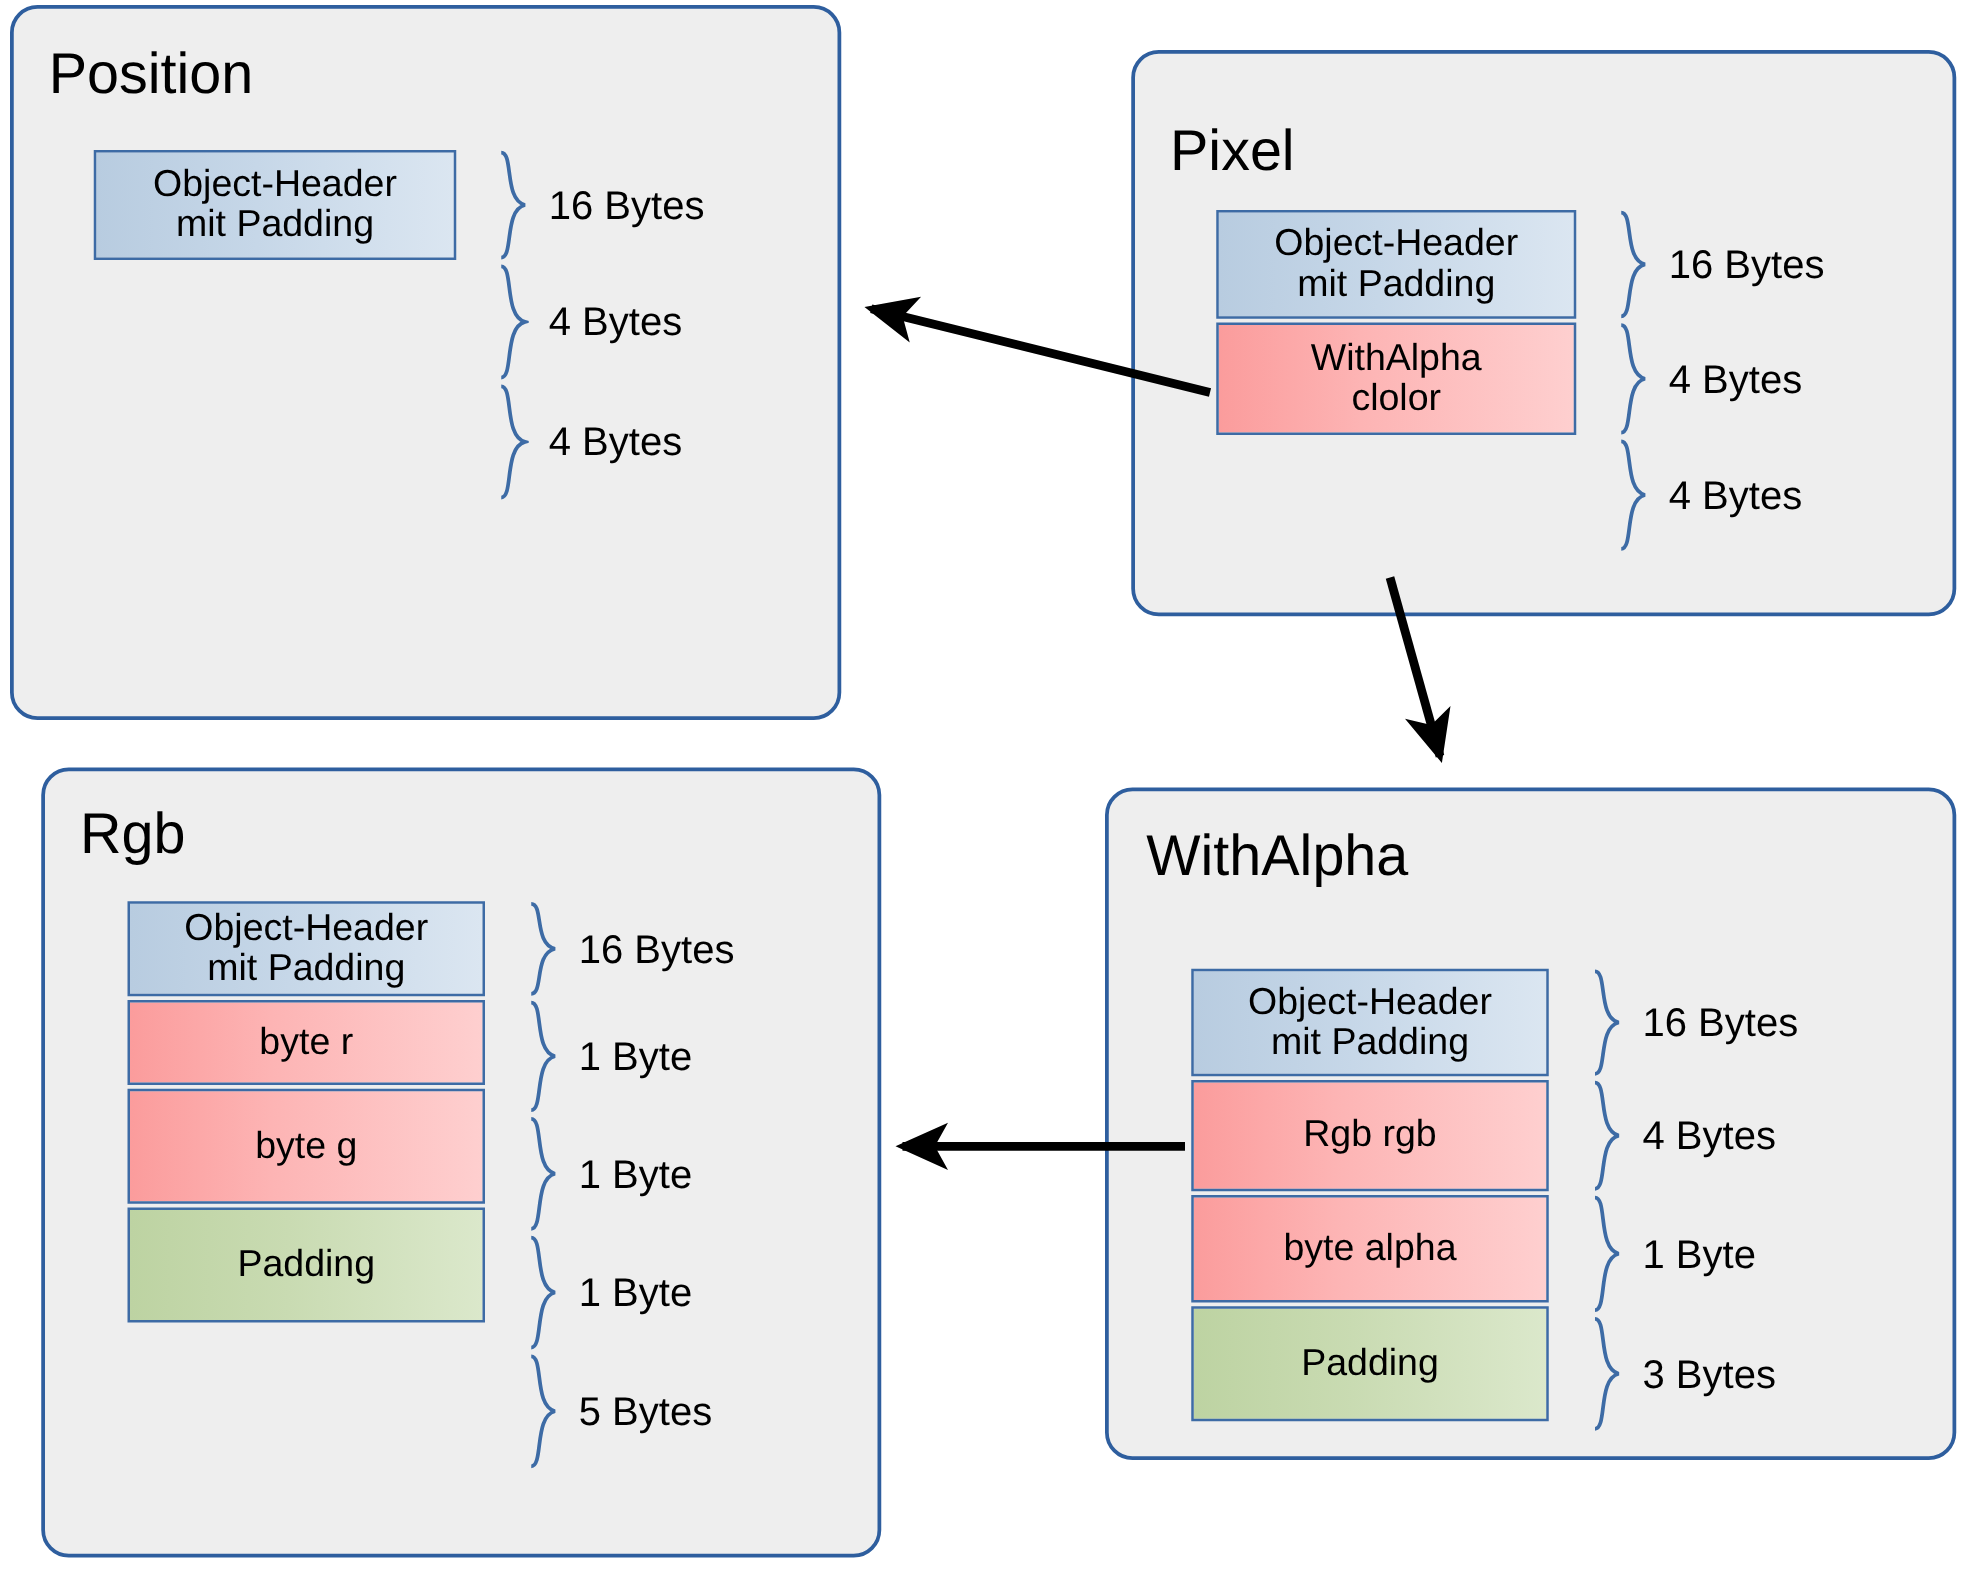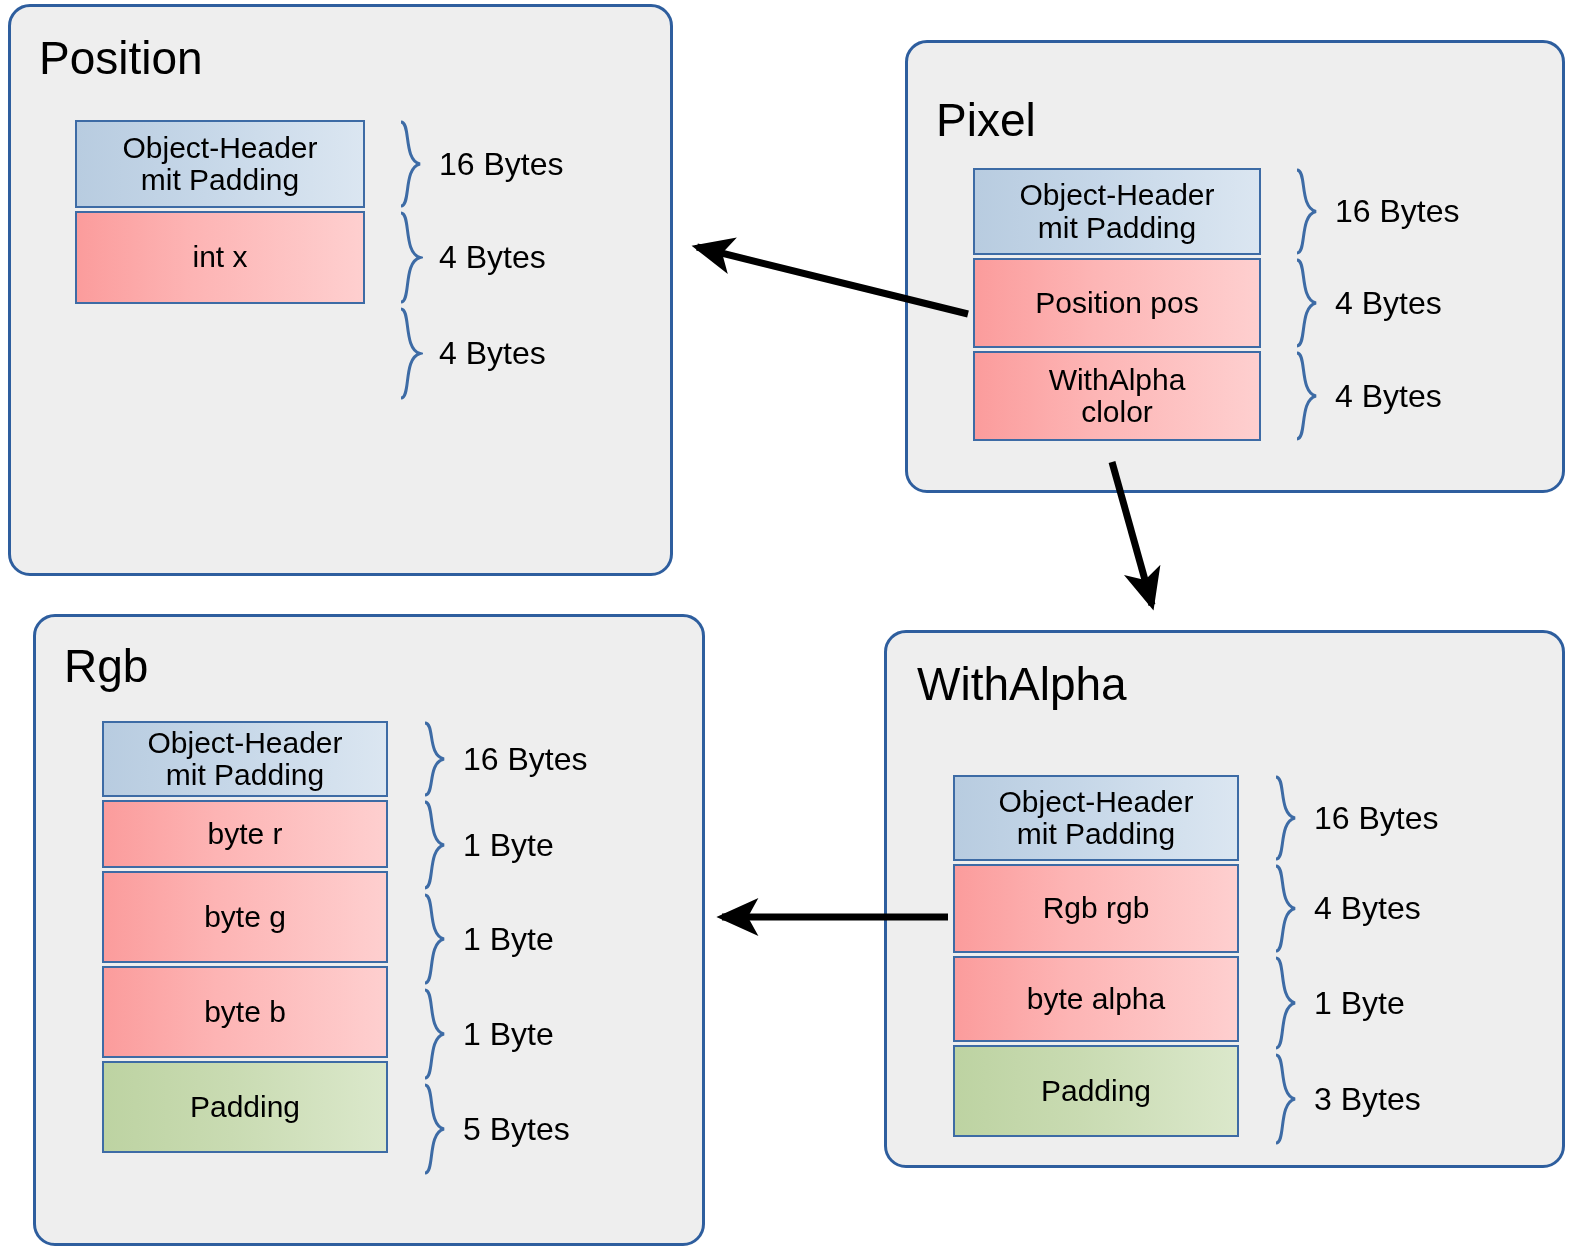--- a/index.html
+++ b/index.html
@@ -94,23 +94,20 @@
 
 <div id="stage">
 
   <div class="class-box" style="left:8px; top:4px; width:665px; height:572px;">
     <div class="class-title" style="left:28px; top:28px;">Position</div>
 
     <div class="field-stack" style="left:64px; top:113px; width:290px;">
       <div class="field header" style="height:88px;">
           <span>Object-Header<br>mit Padding</span>
         </div>
-      <div class="field data" style="height:93px;">
-          <span>int x</span>
-        </div>
     </div>
 
     <div class="brace-col" style="left:386px; top:113px;">
       <div class="brace-row" style="top:0px; left:0px;">
         <svg width="26" height="88" viewBox="0 0 26 88">
           <path d="M4 2 C14 2 6 40 23 44 C6 48 14 86 4 86" fill="none" stroke="#3d6ba5" stroke-width="3"></path>
         </svg>
         <span class="byte-label">16 Bytes</span>
       </div>
       <div class="brace-row" style="top:91px; left:0px;">
@@ -129,23 +126,20 @@
   </div>
 
   <div class="class-box" style="left:905px; top:40px; width:660px; height:453px;">
     <div class="class-title" style="left:28px; top:30px;margin-top:24px;">Pixel</div>
 
     <div class="field-stack" style="left:65px; top:125px; width:288px;">
       <div class="field header" style="height:87px;">
           <span>Object-Header<br>mit Padding</span>
         </div>
       <div class="field data" style="height:90px;">
-          <span>Position pos</span>
-        </div>
-      <div class="field data" style="height:90px;">
           <span>WithAlpha<br>clolor</span>
         </div>
     </div>
 
     <div class="brace-col" style="left:385px; top:125px;">
       <div class="brace-row" style="top:0px; left:0px;">
         <svg width="26" height="87" viewBox="0 0 26 87">
           <path d="M4 2 C14 2 6 39.5 23 43.5 C6 47.5 14 85 4 85" fill="none" stroke="#3d6ba5" stroke-width="3"></path>
         </svg>
         <span class="byte-label">16 Bytes</span>
@@ -170,23 +164,20 @@
 
     <div class="field-stack" style="left:66px; top:104px; width:286px;">
       <div class="field header" style="height:76px;">
           <span>Object-Header<br>mit Padding</span>
         </div>
       <div class="field data" style="height:68px;">
           <span>byte r</span>
         </div>
       <div class="field data" style="height:92px;">
           <span>byte g</span>
-        </div>
-      <div class="field data" style="height:92px;">
-          <span>byte b</span>
         </div>
       <div class="field padding" style="height:92px;">
           <span>Padding</span>
         </div>
     </div>
 
     <div class="brace-col" style="left:385px; top:104px;">
       <div class="brace-row" style="top:0px; left:0px;">
         <svg width="26" height="76" viewBox="0 0 26 76">
           <path d="M4 2 C14 2 6 34 23 38 C6 42 14 74 4 74" fill="none" stroke="#3d6ba5" stroke-width="3"></path>

